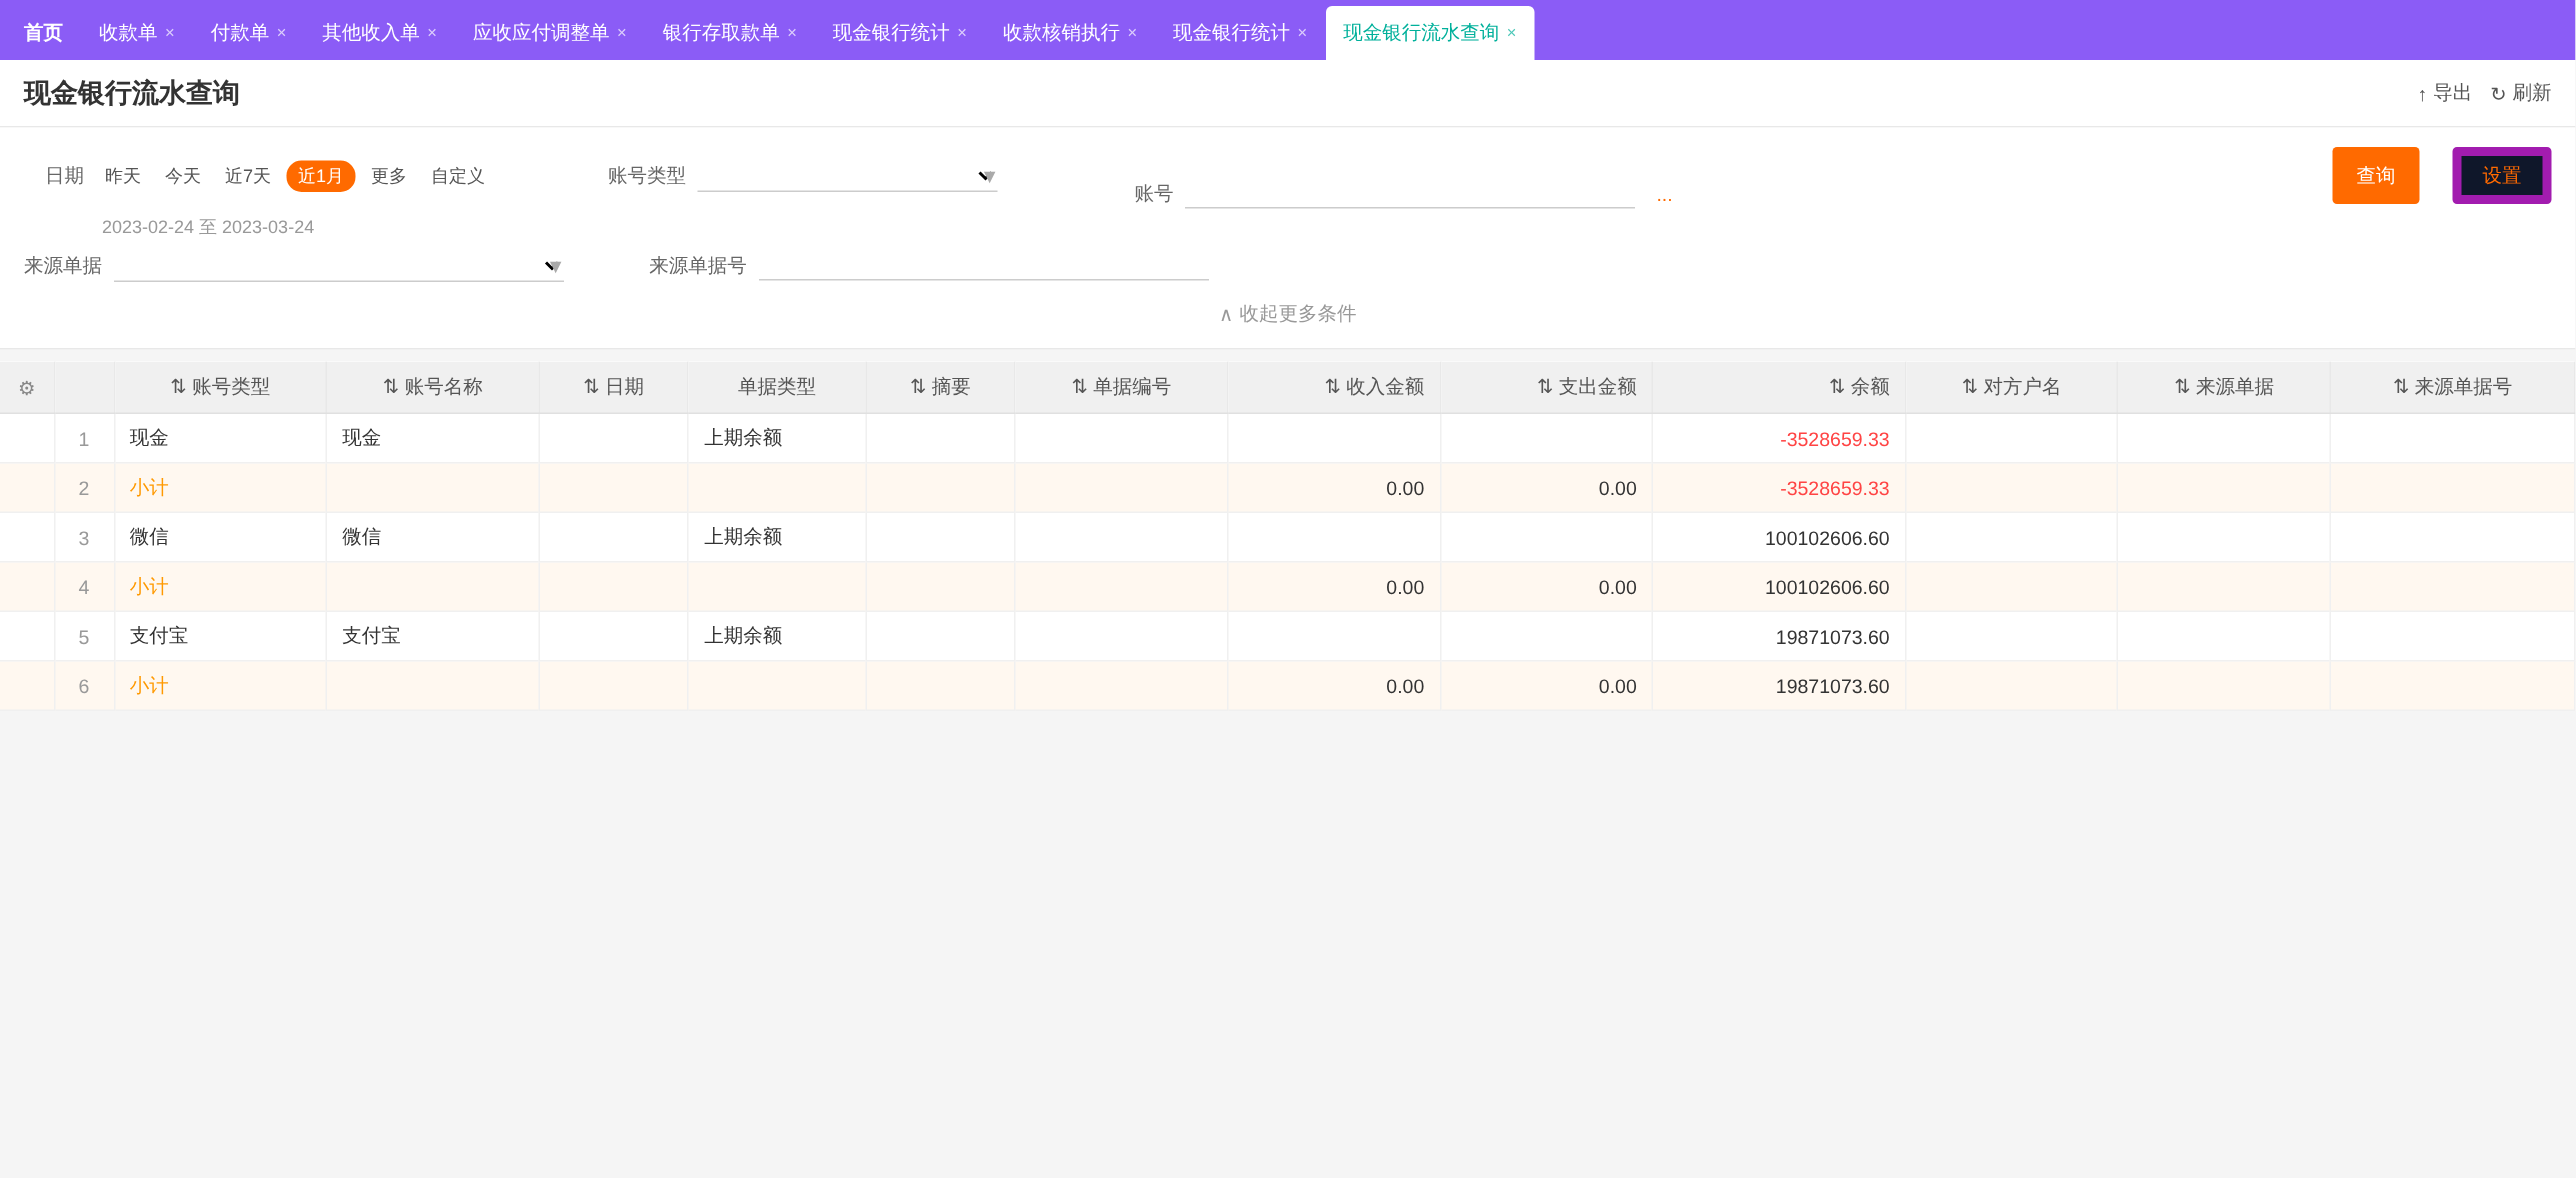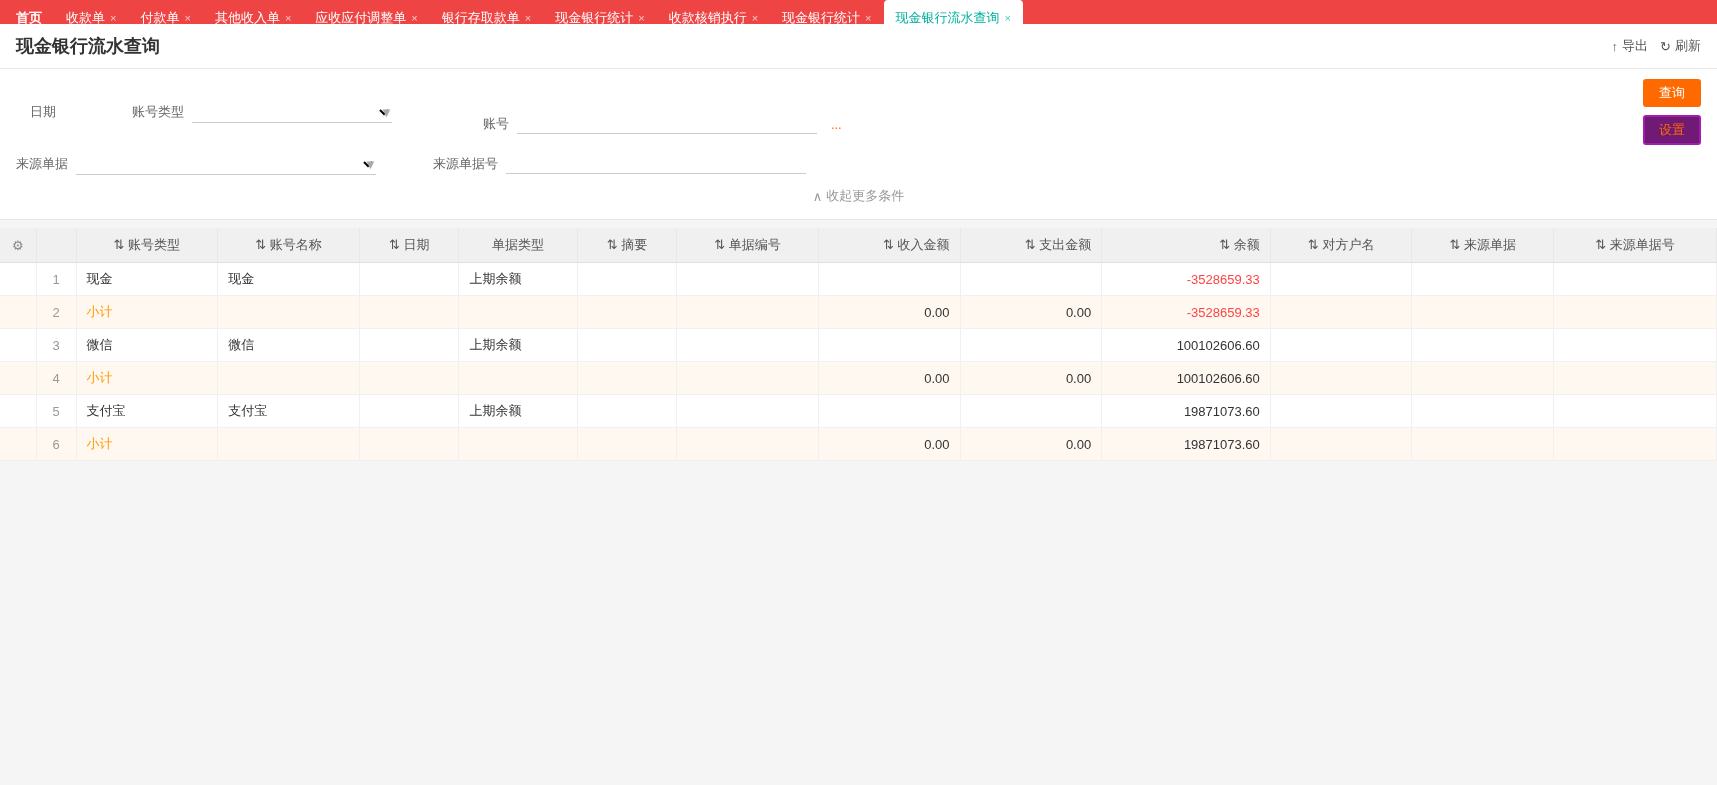--- a/index.html
+++ b/index.html
@@ -1,23 +1,23 @@
 <!DOCTYPE html>
 <html><head>
   <meta charset="utf-8">
   <style>
     * { box-sizing: border-box; margin: 0; padding: 0; font-family: 'Microsoft YaHei', Arial, sans-serif; font-size: 13px; }
     body { background: #f5f5f5; }
 
     
     .top-nav {
-      background: #ef4444;
-      display: flex;
-      align-items: flex-start;
-      height: 24px;
+      background: #8b5cf6;
+      display: flex;
+      align-items: flex-end;
+      height: 40px;
       padding: 0 4px;
       overflow: hidden;
     }
     .nav-tab {
       display: flex;
       align-items: center;
       padding: 0 12px;
       height: 36px;
       color: #fff;
       cursor: pointer;
@@ -137,23 +137,23 @@
     .btn-query {
       background: #ff6a00;
       color: #fff;
       border: none;
       padding: 5px 16px;
       border-radius: 3px;
       cursor: pointer;
       font-size: 13px;
     }
     .btn-settings {
-      background: #701a75;
+      background: #0f172a;
       color: #ff6a00;
-      border: 2px solid #a21caf;
+      border: 6px solid #a21caf;
       padding: 4px 14px;
       border-radius: 3px;
       cursor: pointer;
       font-size: 13px;
     }
     .collapse-btn {
       display: flex;
       align-items: center;
       justify-content: center;
       color: #999;
@@ -279,45 +279,57 @@
       <span>刷新</span>
     </span>
   </div>
 </div>
 
 <div class="filter-bar">
   <div class="filter-row">
 
     <div class="filter-group">
       <span class="filter-label">日期</span>
+      <div class="date-shortcuts">
+
+      <span class="date-btn">昨天</span>
+          <span class="date-btn">今天</span>
+          <span class="date-btn">近7天</span>
+          <span class="date-btn active">近1月</span>
+          <span class="date-btn">更多</span>
+          <span class="date-btn">自定义</span>
+        </div>
     </div>
 
     <div class="filter-group" style="margin-left:60px;">
       <span class="filter-label">账号类型</span>
       <select class="filter-select">
         <option value=""></option>
         <option value="现金">现金</option>
         <option value="微信">微信</option>
         <option value="支付宝">支付宝</option>
       </select>
       <span style="color:#aaa; margin-left:-20px;">▼</span>
     </div>
 
     <div class="filter-group" style="margin-left:60px;margin-top:24px;">
       <span class="filter-label">账号</span>
       <input class="filter-input" type="text" style="width: 300px;">
       <span class="ellipsis-btn">...</span>
     </div>
 
-    <div style="margin-left:auto; display:flex; gap:8px; flex-direction:column;">
+    <div style="margin-left:auto; display:flex; gap:22px; flex-direction:row;">
       <button class="btn-query">查询</button>
       <button class="btn-settings">设置</button>
     </div>
   </div>
 
+  <div class="filter-row" style="margin-left:48px; margin-top:-4px; margin-bottom:6px;">
+    <span class="date-range">2023-02-24 至 2023-03-24</span>
+  </div>
 
   <div class="filter-row">
     <div class="filter-group">
       <span class="filter-label">来源单据</span>
       <select class="filter-select" style="width:300px;">
         <option value=""></option>
       </select>
       <span style="color:#aaa; margin-left:-20px;">▼</span>
     </div>
 

